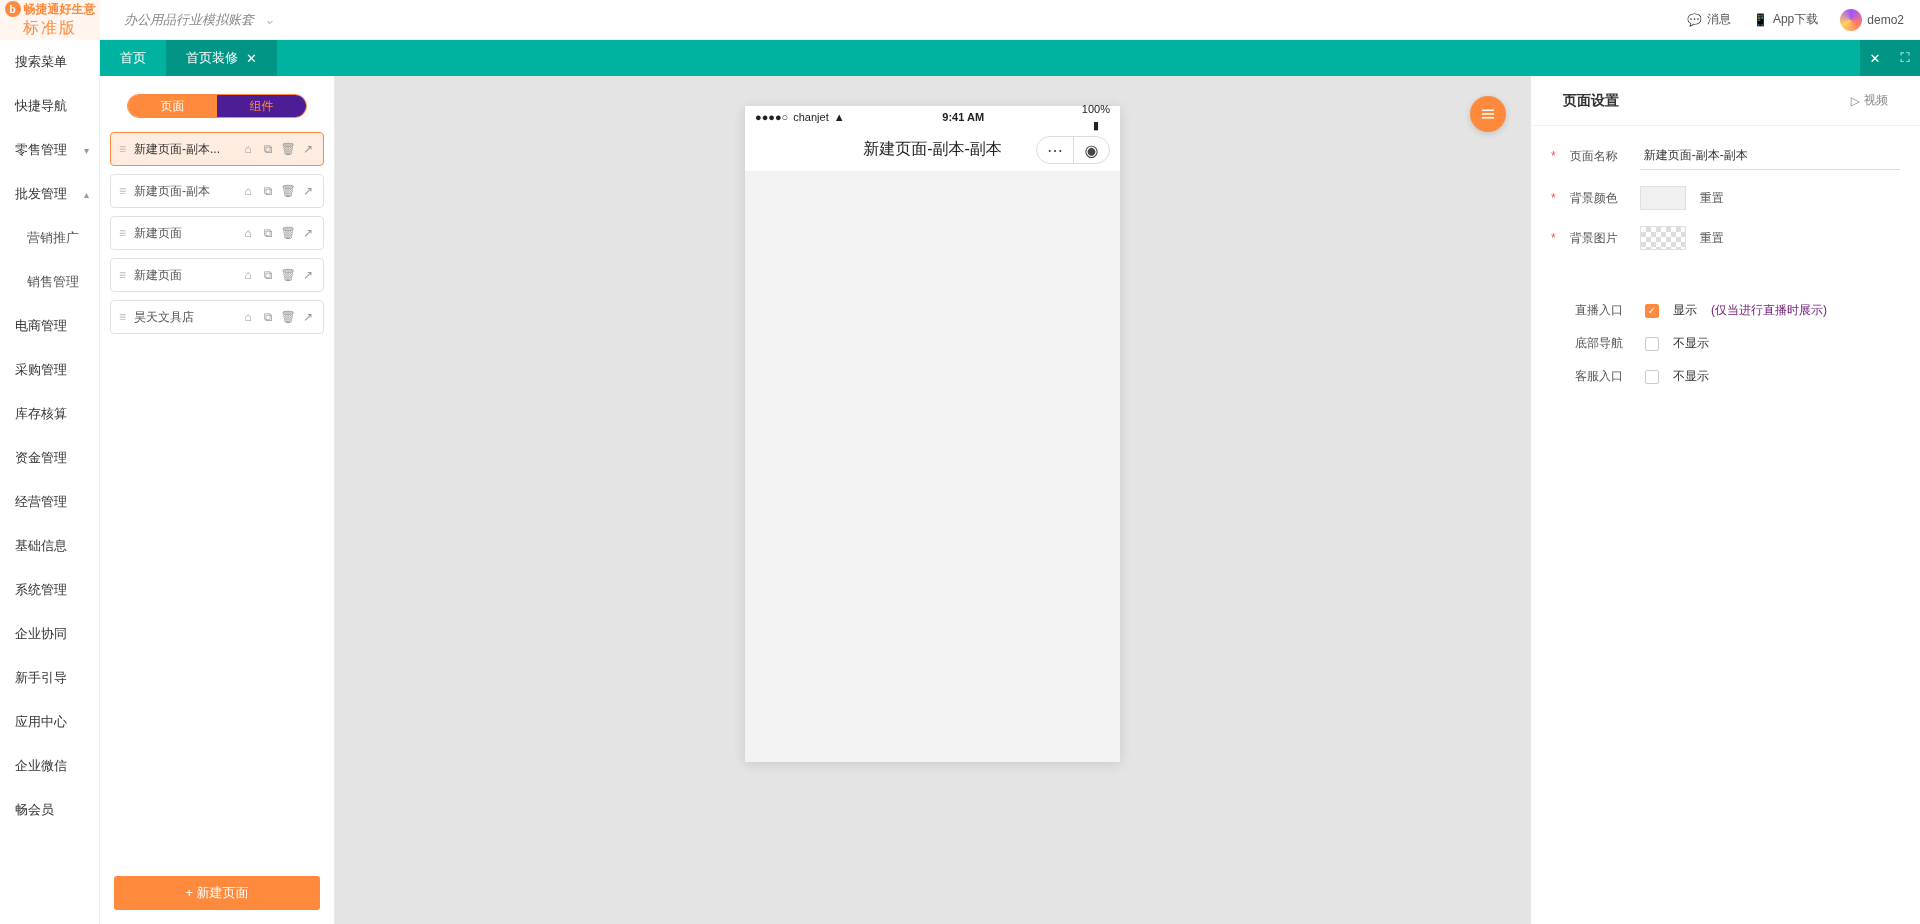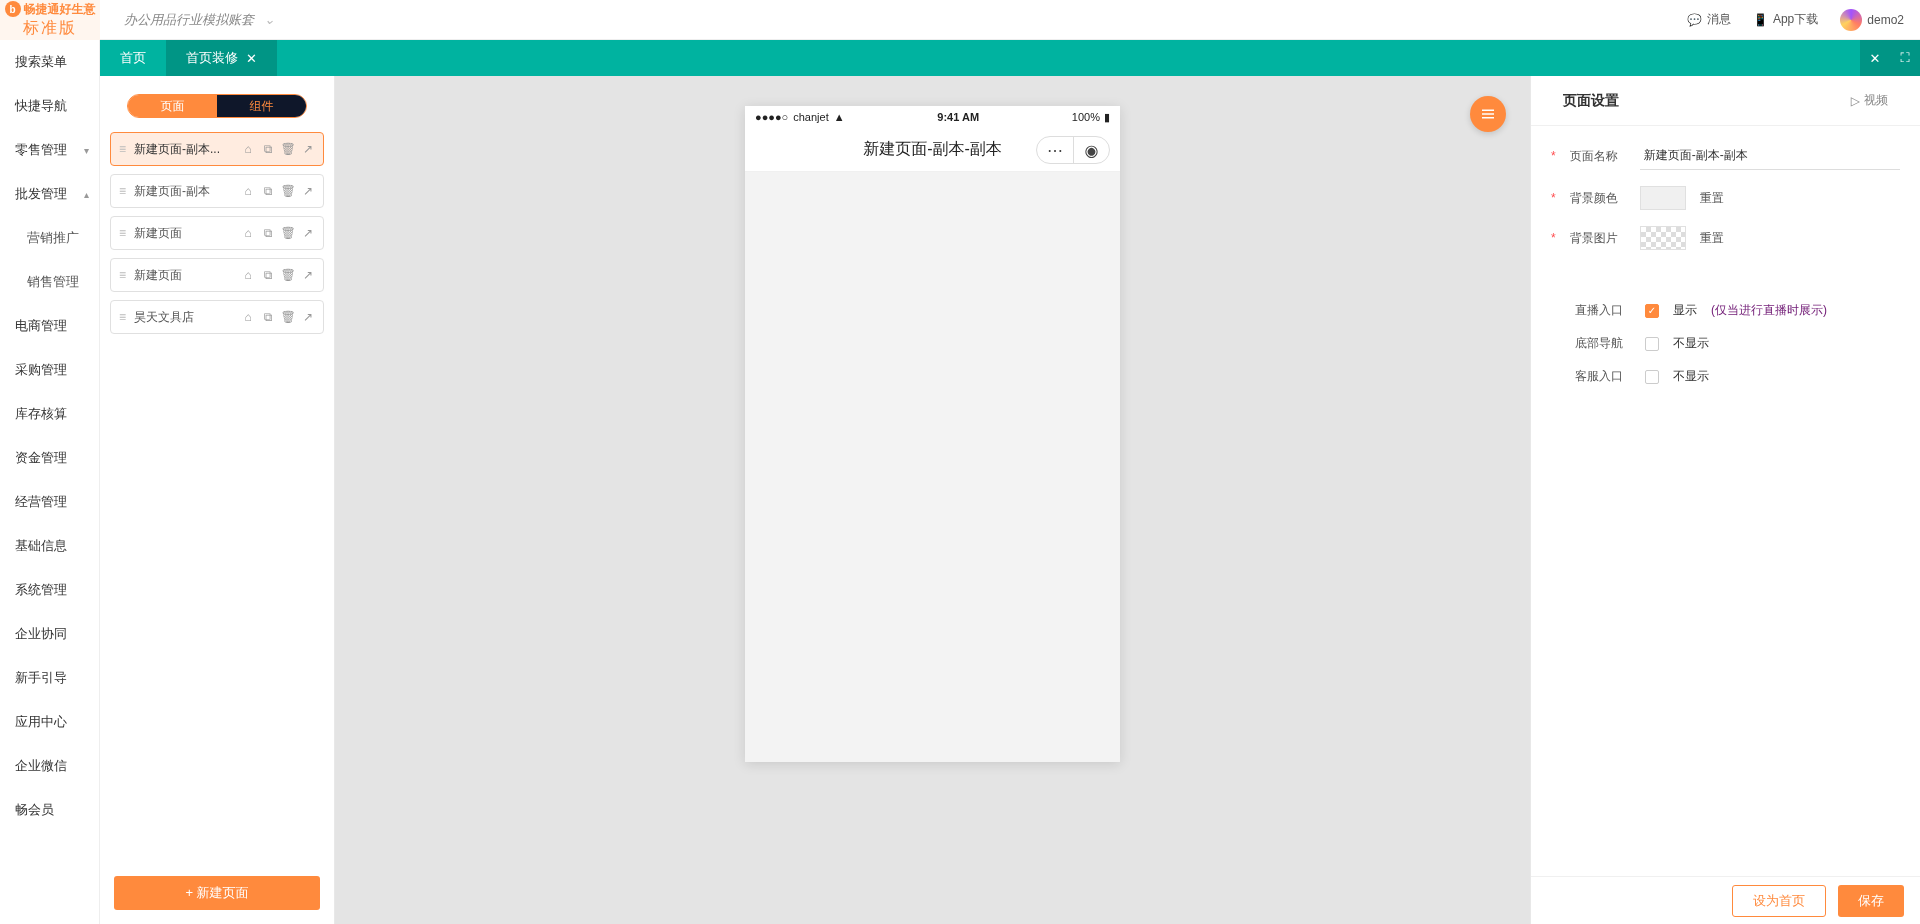--- a/index.html
+++ b/index.html
@@ -42,40 +42,40 @@
   .tab{display:flex;align-items:center;padding:0 20px;color:#fff;font-size:13px;cursor:pointer;gap:8px;}
   .tab.active{background:var(--teal-dark);}
   .tab .close{font-size:13px;}
   .tabstrip-right{margin-left:auto;display:flex;align-items:center;}
   .tc-btn{width:30px;height:36px;display:flex;align-items:center;justify-content:center;color:#fff;cursor:pointer;background:var(--teal-dark);}
 
   
   .editor{position:absolute;top:76px;left:100px;right:0;bottom:0;display:flex;}
   .editor-left{width:235px;background:#fff;border-right:1px solid var(--gray-border);display:flex;flex-direction:column;}
   .el-tabs{display:flex;margin:18px auto 14px;border:1px solid var(--orange);border-radius:14px;overflow:hidden;width:180px;height:24px;}
-  .el-tab{flex:1;display:flex;align-items:center;justify-content:center;font-size:12px;cursor:pointer;color:var(--orange);background:#0f172a;}
+  .el-tab{flex:1;display:flex;align-items:center;justify-content:center;font-size:12px;cursor:pointer;color:var(--orange);background:#4c1d95;}
   .el-tab.active{background:var(--orange);color:#fff;}
   .page-list{padding:0 10px;display:flex;flex-direction:column;gap:8px;}
   .page-item{height:34px;border:1px solid #e0e0e0;border-radius:4px;display:flex;align-items:center;padding:0 8px;gap:8px;background:#fff;cursor:pointer;font-size:12px;color:#555;}
   .page-item.selected{background:var(--orange-light);border-color:var(--orange);color:#333;}
   .drag{color:#bbb;font-size:12px;}
   .pi-name{flex:1;overflow:hidden;white-space:nowrap;text-overflow:ellipsis;}
   .pi-icons{display:flex;gap:6px;color:#999;}
   .pi-icons span{width:14px;height:14px;display:inline-flex;align-items:center;justify-content:center;font-size:12px;cursor:pointer;}
   .new-page-btn{margin:auto 14px 14px;height:34px;background:var(--orange);color:#fff;border-radius:3px;display:flex;align-items:center;justify-content:center;gap:6px;cursor:pointer;font-size:13px;}
 
   .canvas{flex:1;background:var(--gray-bg);position:relative;display:flex;justify-content:center;align-items:flex-start;padding-top:30px;}
   .float-btn{position:absolute;top:20px;right:24px;width:36px;height:36px;border-radius:50%;background:var(--orange);display:flex;align-items:center;justify-content:center;color:#fff;cursor:pointer;box-shadow:0 2px 6px rgba(0,0,0,.15);}
   .float-btn svg{width:18px;height:18px;}
 
   .phone{width:375px;background:#fff;box-shadow:0 2px 12px rgba(0,0,0,.12);display:flex;flex-direction:column;}
   .ph-status{height:22px;display:flex;align-items:center;padding:0 10px;font-size:11px;color:#222;}
   .ph-status .left{display:flex;align-items:center;gap:5px;}
   .ph-status .mid{flex:1;text-align:center;font-weight:600;}
-  .ph-status .right{display:flex;align-items:center;gap:4px;}
+  .ph-status .right{display:flex;align-items:center;gap:4px;flex-direction:column;}
   .ph-nav{height:44px;border-bottom:1px solid #f0f0f0;display:flex;align-items:center;justify-content:center;position:relative;}
   .ph-title{font-size:16px;color:#222;}
   .ph-capsule{position:absolute;right:10px;top:8px;display:flex;border:1px solid #ddd;border-radius:14px;height:28px;overflow:hidden;}
   .ph-cap-btn{width:36px;display:flex;align-items:center;justify-content:center;color:#444;font-size:16px;}
   .ph-cap-btn+.ph-cap-btn{border-left:1px solid #ddd;}
   .ph-body{height:590px;background:#f3f3f3;}
 
   .editor-right{width:390px;border-left:1px solid var(--gray-border);background:#fff;display:flex;flex-direction:column;min-width:390px;}
   .er-head{height:50px;display:flex;align-items:center;padding:0 32px;border-bottom:1px solid #f0f0f0;}
   .er-title{font-size:14px;font-weight:600;}
@@ -339,18 +339,14 @@
         <span class="cb"></span>
         <span>不显示</span>
       </div>
       <div class="row">
         <span style="width:10px"></span>
         <span class="lbl">客服入口</span>
         <span class="cb"></span>
         <span>不显示</span>
       </div>
     </div>
-    <div class="er-foot">
-      <div class="btn ghost">设为首页</div>
-      <div class="btn primary">保存</div>
-    </div>
   </div>
 </div>
 
 </body></html>

